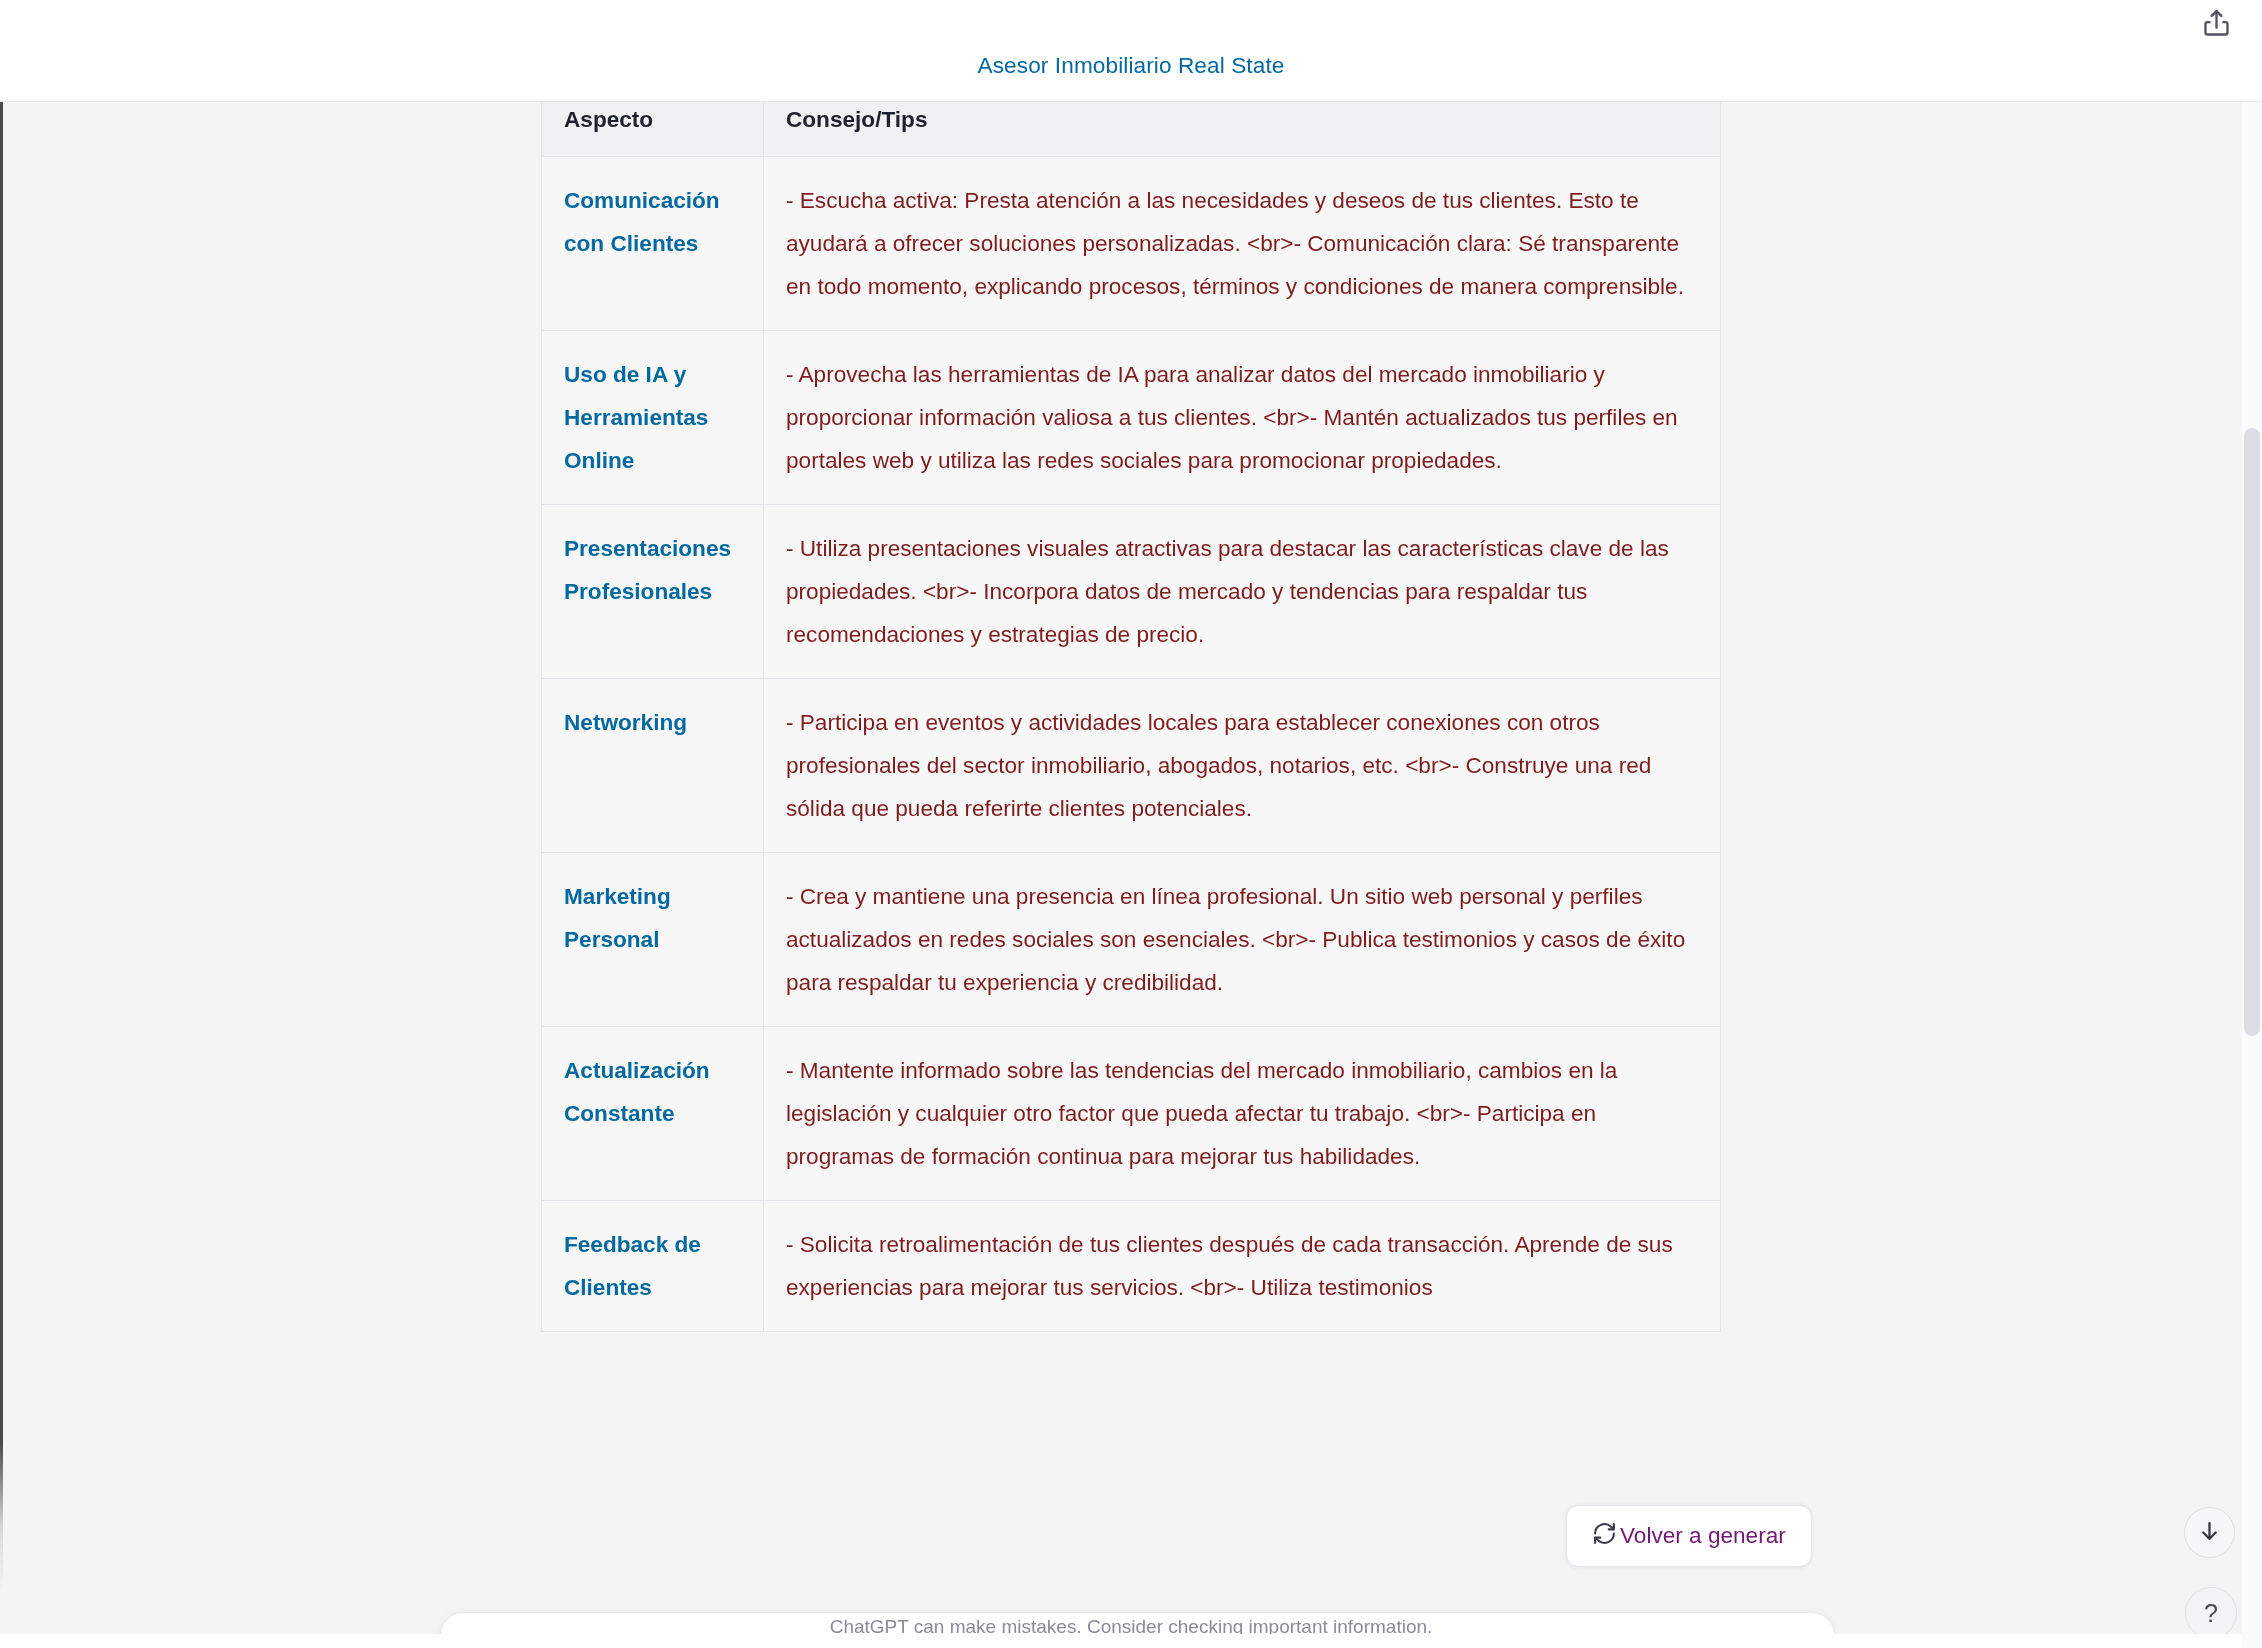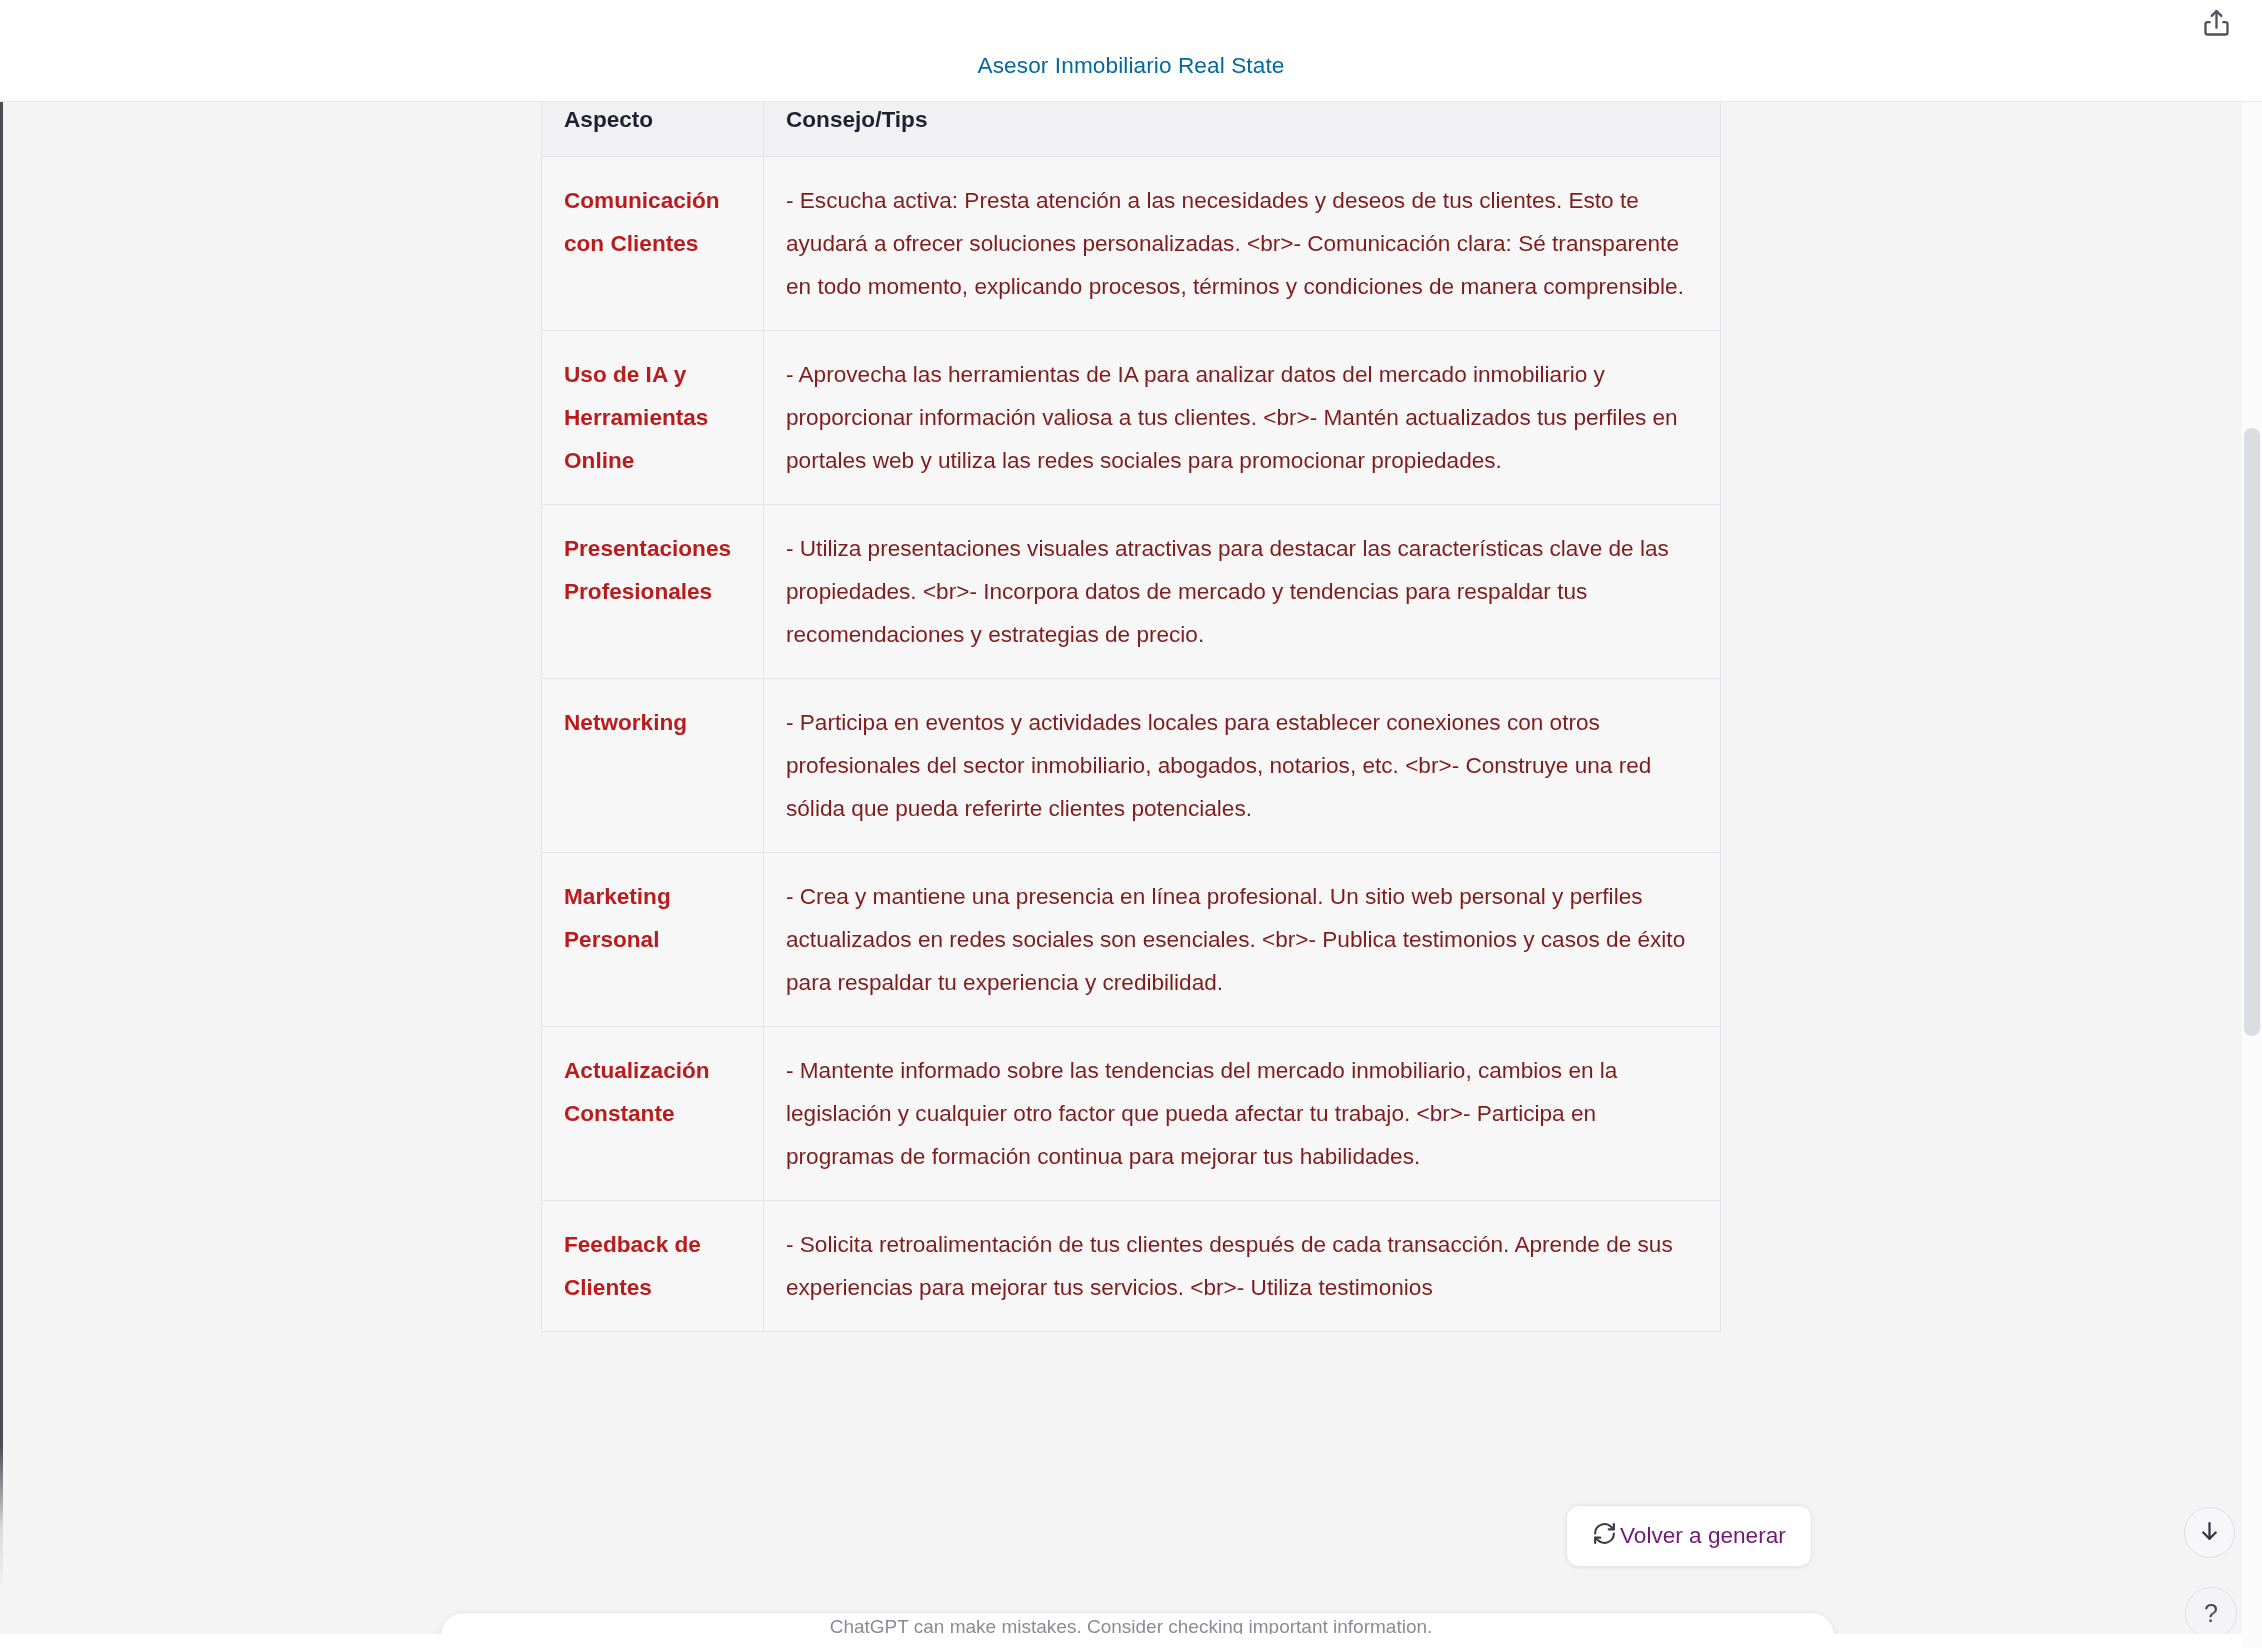--- a/index.html
+++ b/index.html
@@ -122,21 +122,21 @@
   }
   table.tips th {
     font-weight: bold;
     color: #1f2030;
     padding-top: 14.5px;
     padding-bottom: 14.5px;
     background: #f1f1f3;
   }
   table.tips td.aspect {
     font-weight: bold;
-    color: #b91c1c;
+    color: #0369a1;
   }
   table.tips td.tip {
     color: #7f1d1d;
   }
 
   
   .bottom-fade {
     position: absolute;
     left: 0; bottom: 0;
     width: 2262px; height: 190px;

